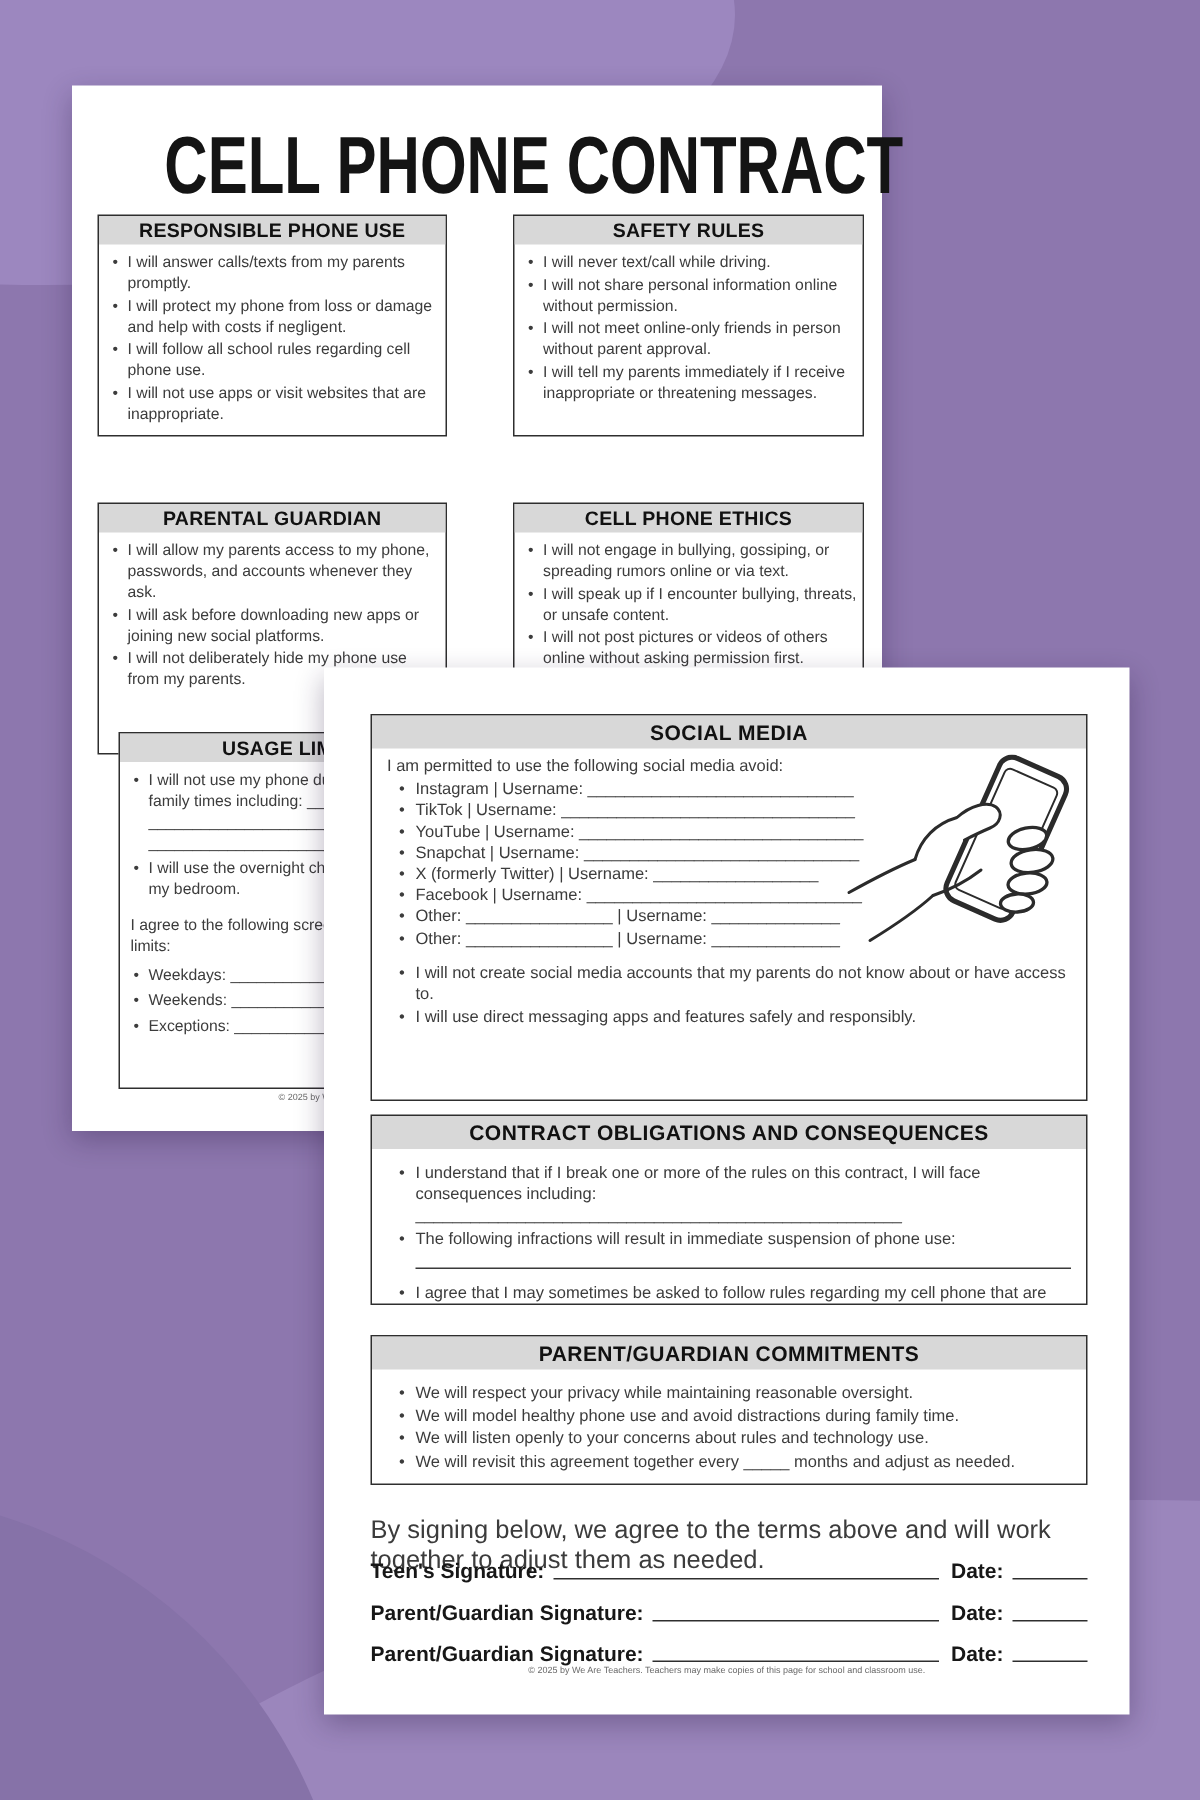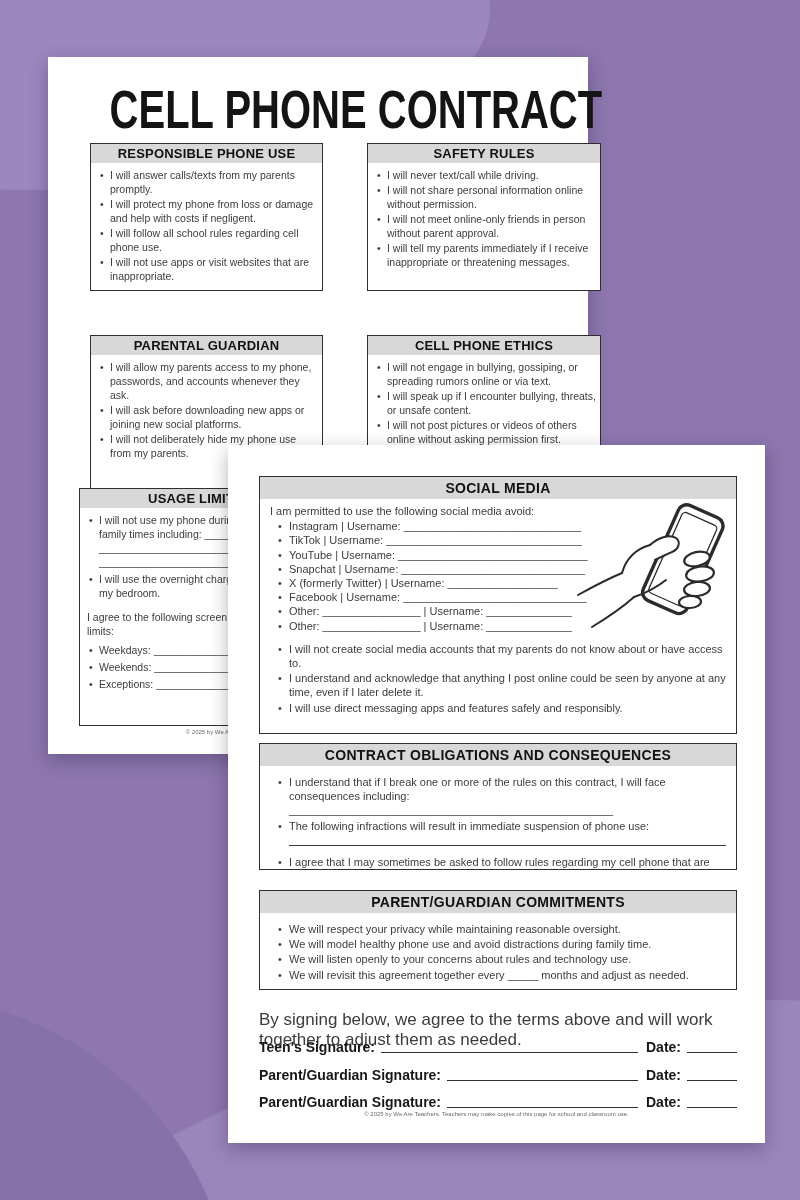--- a/index.html
+++ b/index.html
@@ -8,30 +8,30 @@
     background:#8d77ae;
     font-family:"Liberation Sans",sans-serif;
   }
   .bg-shape{position:absolute;border-radius:50%;}
   .bg-light-top{left:-430px;top:-170px;width:920px;height:360px;background:#9c87bf;}
   .bg-light-bottom{left:-140px;top:1000px;width:1800px;height:1120px;background:#9b86bc;}
   .bg-dark-bottom{left:-435px;top:995px;width:670px;height:670px;background:#8672a8;}
 
   .page{position:absolute;background:#ffffff;box-shadow:0 6px 18px rgba(35,18,60,.32);}
   .page1{left:48px;top:57px;width:540px;height:697px;}
-  .page2{left:228px;top:445px;width:537px;height:698px;}
+  .page2{left:216px;top:445px;width:537px;height:698px;}
 
   .p1-title{
     position:absolute;top:24px;left:0;width:100%;text-align:center;
     font-size:50px;line-height:58px;font-weight:bold;color:#141414;white-space:nowrap;text-decoration:underline;
   }
   .p1-title span{display:inline-block;transform:scale(.80,1.08);transform-origin:center;}
 
   .p1-grid{
-    position:absolute;left:42px;top:86px;width:416px;
+    position:absolute;left:17px;top:86px;width:416px;
     display:grid;grid-template-columns:233px 234px;column-gap:11px;row-gap:13px;gap:44px;
   }
   .box{border:1.5px solid #2e2e2e;background:#fff;overflow:hidden;box-sizing:border-box;}
   .h148{height:148px;}
   .h168{height:168px;}
   .box .bar{
     background:#d8d8d8;text-align:center;font-weight:bold;font-size:13px;
     line-height:19px;height:19px;color:#111;letter-spacing:.2px;white-space:nowrap;overflow:hidden;
   }
   .rules{margin:5px 4px 4px 7px;padding:0;list-style:none;font-size:10.5px;line-height:14px;color:#3c3c3c;}
@@ -164,21 +164,20 @@
         <li>YouTube | Username: _______________________________</li>
         <li>Snapchat | Username: ______________________________</li>
         <li>X (formerly Twitter) | Username: __________________</li>
         <li>Facebook | Username: ______________________________</li>
         <li>Other: ________________ | Username: ______________</li>
         <li>Other: ________________ | Username: ______________</li>
       </ul>
     <ul class="rules2 spaced">
 
     <li>I will not create social media accounts that my parents do not know about or have access to.</li>
-        <li>I understand and acknowledge that anything I post online could be seen by anyone at any time, even if I later delete it.</li>
         <li>I will use direct messaging apps and features safely and responsibly.</li>
       </ul>
 
     <svg class="hand-art" viewBox="0 0 152 128" fill="none" stroke="#2b2b2b" stroke-linecap="round" stroke-linejoin="round">
 
       <g transform="rotate(24 106 58)">
         <rect x="82" y="4" width="48" height="104" rx="9" fill="#ffffff" stroke-width="3.4"></rect>
         <rect x="87" y="12" width="38" height="88" rx="4" stroke-width="1.3"></rect>
       </g>
 

